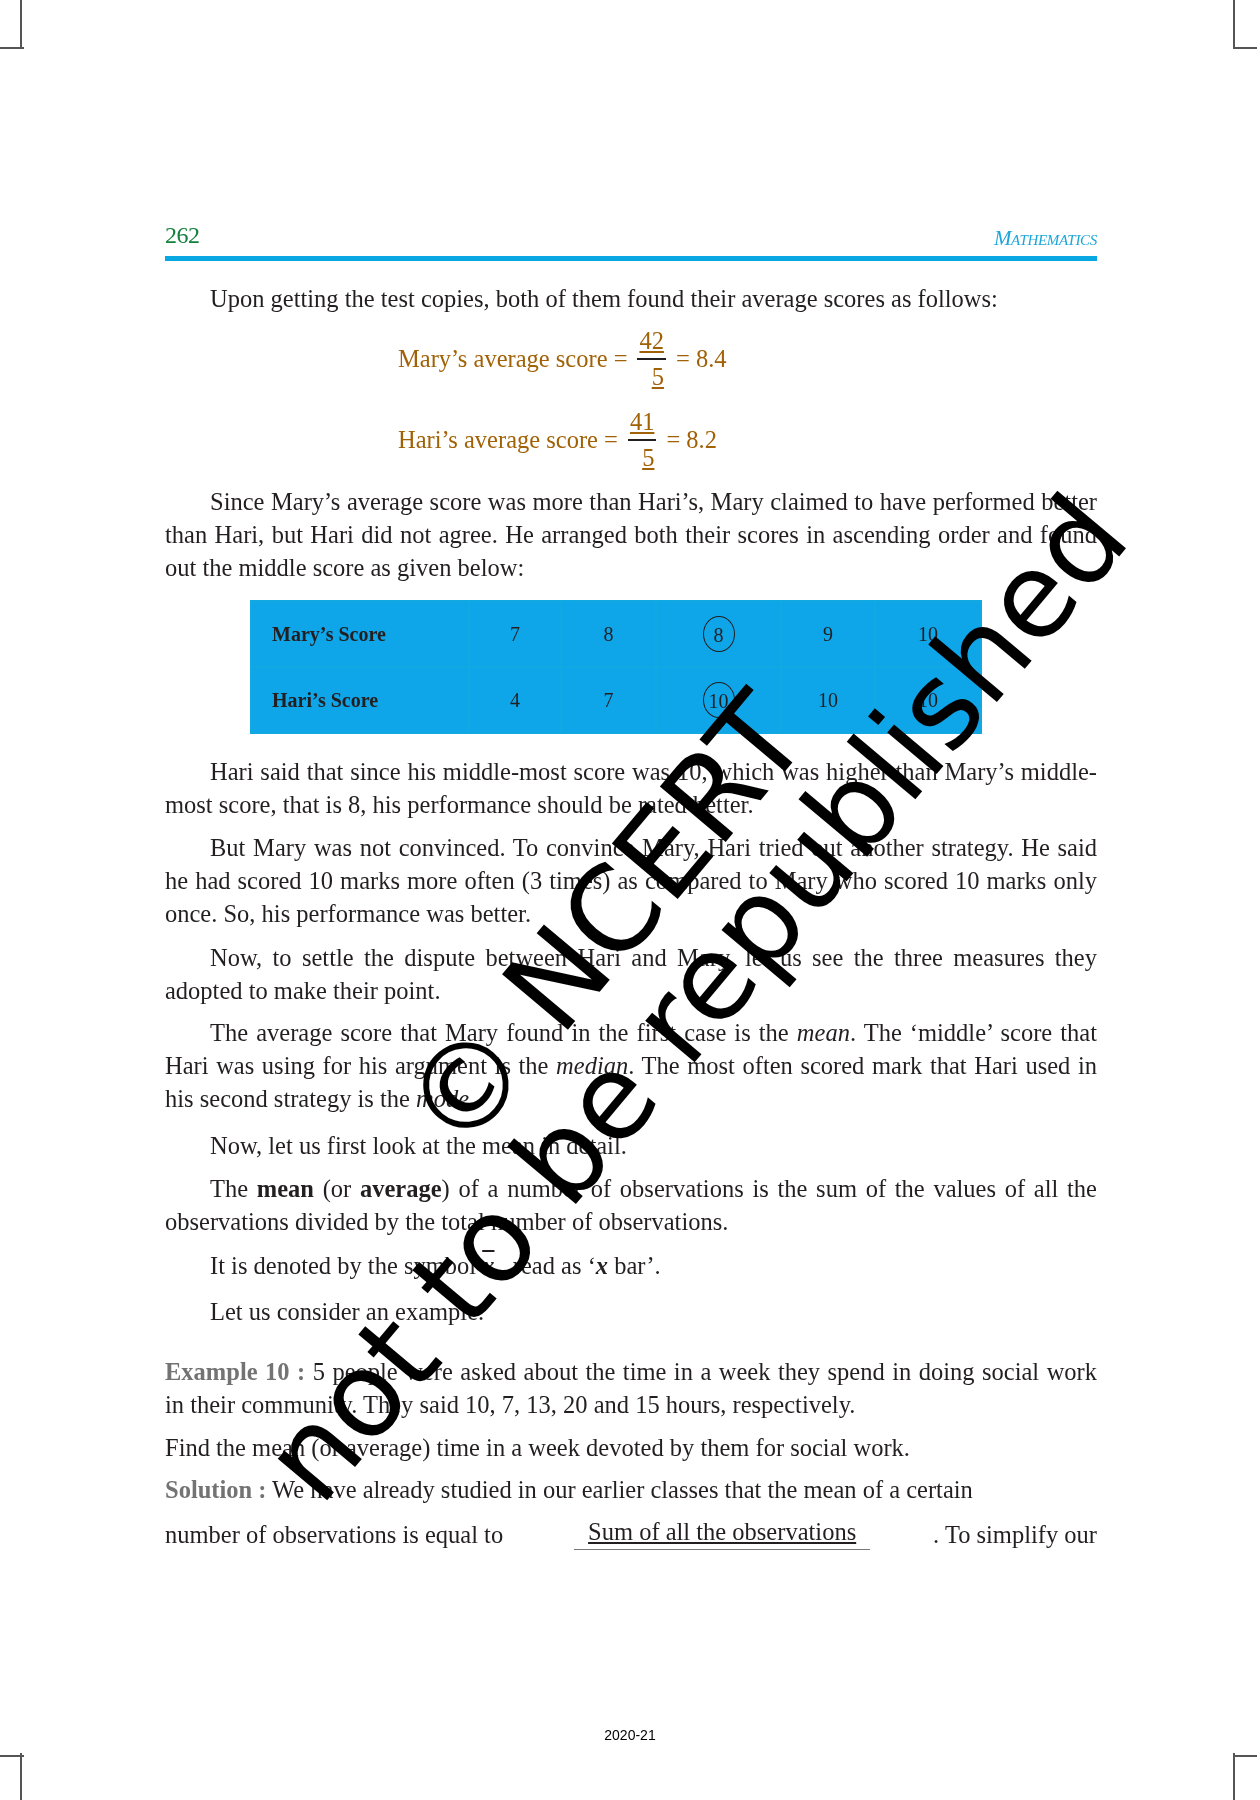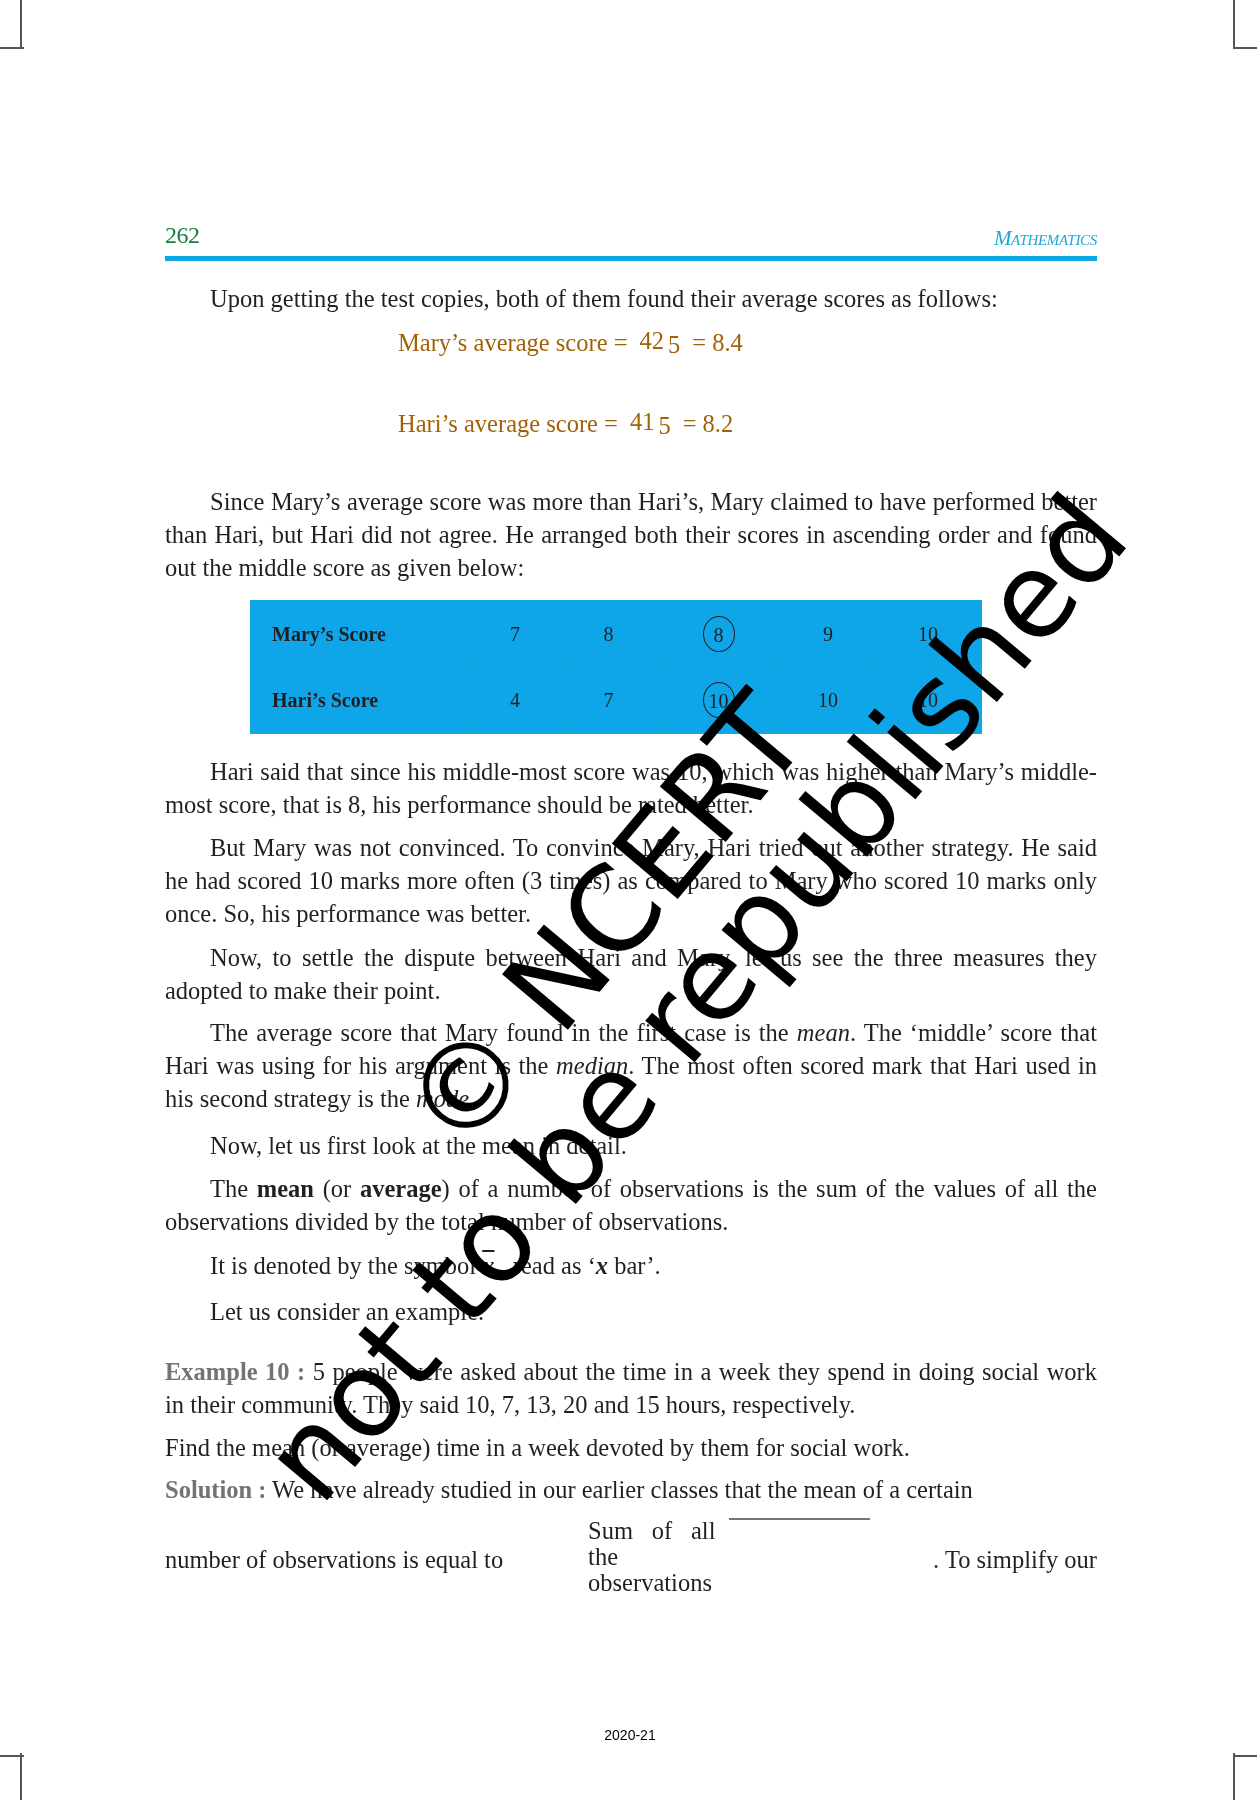--- a/index.html
+++ b/index.html
@@ -25,21 +25,21 @@
   }
   .text {
     position: absolute; left: 165px; width: 932px; font-size: 24.5px; line-height: 33px;
     text-align: justify; color: #231f20;
   }
   .text p { margin: 0; }
   .indent { text-indent: 45px; }
   .eq {
     position: absolute; font-size: 24.5px; display: flex; align-items: center; color: #a16207;
   }
-  .frac { display: inline-flex; flex-direction: row; align-items: flex-start; margin: 0 10px; }
+  .frac { display: inline-flex; flex-direction: column; align-items: flex-end; margin: 0 10px; text-decoration: underline; }
   .frac .num { padding: 0 2px 4px; line-height: 26px; }
   .frac .bar { width: 100%; height: 1.5px; background: #231f20; }
   .frac .den { padding: 4px 2px 0; line-height: 26px; }
   table.scores {
     position: absolute; left: 250px; top: 600px; border-collapse: collapse;
     background: #0ea5e9; font-size: 20px;
   }
   table.scores td {
     border: 2px solid #12a9e3; height: 64px; text-align: center; padding: 0;
   }

